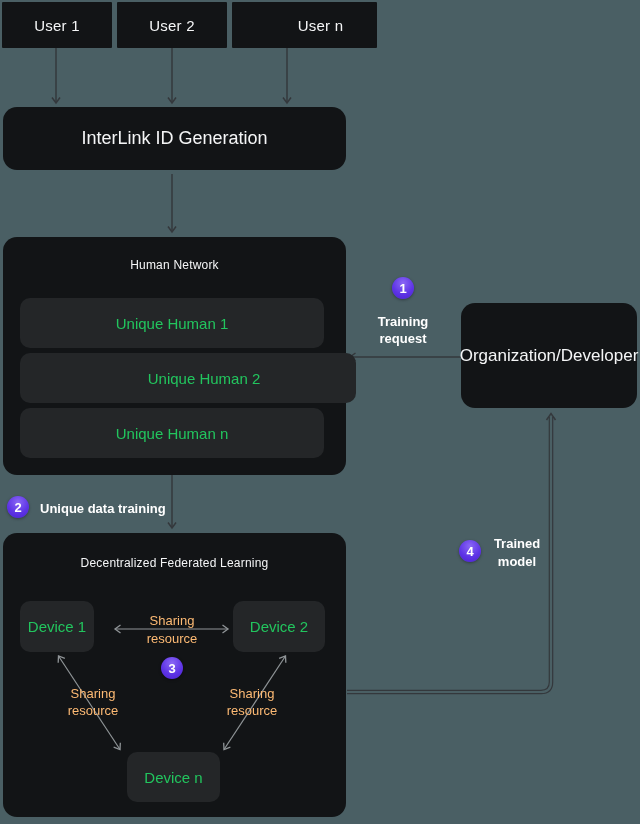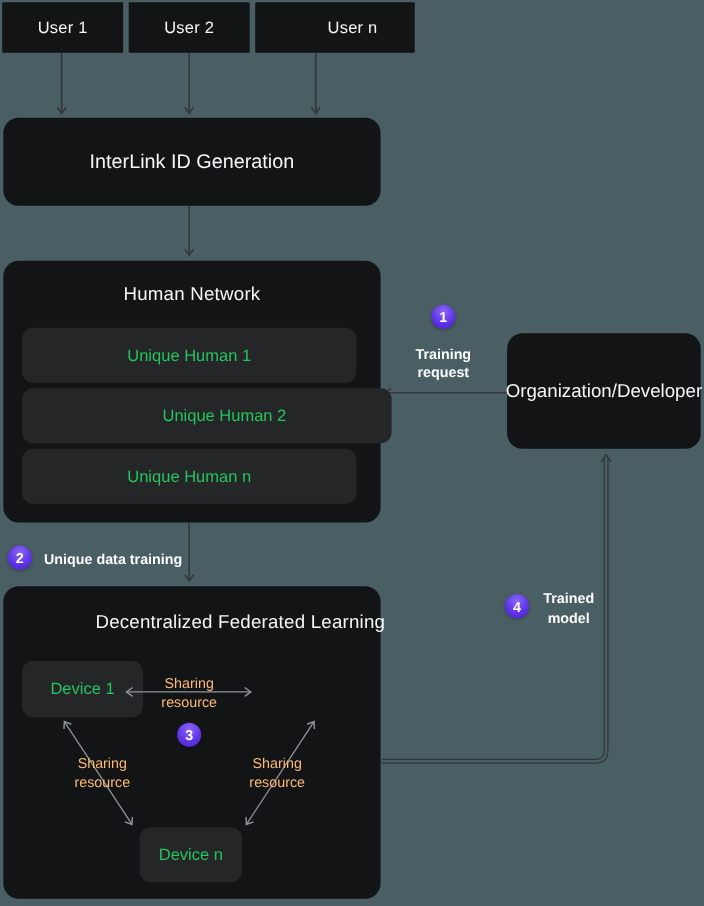--- a/index.html
+++ b/index.html
@@ -4,21 +4,21 @@
 <style>
   html,body{margin:0;padding:0;background:#4a5f64;}
   #stage{
     position:relative;width:640px;height:824px;background:#4a5f64;
     font-family:"Liberation Sans",sans-serif;color:#f5f6f7;overflow:hidden;
   }
   .wires{position:absolute;left:0;top:0;pointer-events:none;}
   .box{position:absolute;background:#121416;border-radius:14px;}
   .flexc{display:flex;align-items:center;justify-content:center;text-align:center;}
   .userbox{border-radius:1px;font-size:15px;letter-spacing:.2px;}
-  .bigtitle{position:absolute;left:0;width:100%;text-align:center;font-size:17px;font-weight:500;letter-spacing:.2px;}
+  .bigtitle{position:absolute;left:0;width:100%;text-align:center;font-size:12px;font-weight:500;letter-spacing:.2px;}
   .chip{position:absolute;background:#242628;border-radius:10px;font-size:15px;color:#22c55e;}
   .badge{
     position:absolute;width:22px;height:22px;border-radius:50%;
     background:radial-gradient(circle at 50% 28%, #8a68f5 0%, #5e34e6 55%, #4b21d0 100%);
     color:#fff;font-size:13px;font-weight:600;display:flex;align-items:center;justify-content:center;
     box-shadow:0 1px 3px rgba(0,0,0,.35);
   }
   .steplabel{position:absolute;font-size:13px;font-weight:700;line-height:17px;color:#ffffff;}
   .steplabel span{display:block;}
   .sharelabel{position:absolute;font-size:13px;font-weight:400;line-height:17px;color:#fdba74;text-align:center;}
@@ -54,21 +54,21 @@
   <div class="box userbox flexc" style="left:2px;top:2px;width:110px;height:46px;">
     <span>User 1</span>
   </div>
   <div class="box userbox flexc" style="left:117px;top:2px;width:110px;height:46px;">
     <span>User 2</span>
   </div>
   <div class="box userbox flexc" style="left:232px;top:2px;width:113px;height:46px;padding-left:32px;">
     <span>User n</span>
   </div>
 
-  <div class="box flexc" style="left:3px;top:107px;width:343px;height:80px;font-size:18px;font-weight:500;">
+  <div class="box flexc" style="left:3px;top:107px;width:343px;height:63px;font-size:18px;font-weight:500;">
     <span>InterLink ID Generation</span>
   </div>
 
   <div class="box" style="left:3px;top:237px;width:343px;height:238px;">
     <div class="bigtitle" style="top:21px;">Human Network</div>
     <div class="chip flexc" style="left:17px;top:61px;width:304px;height:50px;">
       <span>Unique Human 1</span>
     </div>
     <div class="chip flexc" style="left:17px;top:116px;width:304px;height:50px;padding-left:32px;">
       <span>Unique Human 2</span>
@@ -77,23 +77,26 @@
       <span>Unique Human n</span>
     </div>
   </div>
 
   <div class="box flexc" style="left:461px;top:303px;width:176px;height:105px;font-size:17px;font-weight:500;line-height:26px;flex-direction:row;">
     <span>Organization/</span>
     <span>Developer</span>
   </div>
 
   <div class="box" style="left:3px;top:533px;width:343px;height:284px;">
-    <div class="bigtitle" style="top:23px;padding-left:44px;">Decentralized Federated Learning</div>
-    <div class="chip flexc" style="left:17px;top:68px;width:110px;height:51px;text-align:center;">
+    <div class="bigtitle" style="top:23px;">Decentralized Federated Learning</div>
+    <div class="chip flexc" style="left:17px;top:68px;width:74px;height:51px;text-align:center;">
       <span>Device 1</span>
+    </div>
+    <div class="chip flexc" style="left:230px;top:68px;width:92px;height:51px;">
+      <span>Device 2</span>
     </div>
     <div class="chip flexc" style="left:124px;top:219px;width:93px;height:50px;">
       <span>Device n</span>
     </div>
   </div>
 
   <svg class="wires" width="640" height="824" aria-hidden="true">
     <g stroke="#8f9497" stroke-width="1.2" fill="none">
       <line x1="115" y1="629" x2="228" y2="629" marker-start="url(#ai)" marker-end="url(#ai)"></line>
       <line x1="58.5" y1="656" x2="120" y2="749.5" marker-start="url(#ai)" marker-end="url(#ai)"></line>

